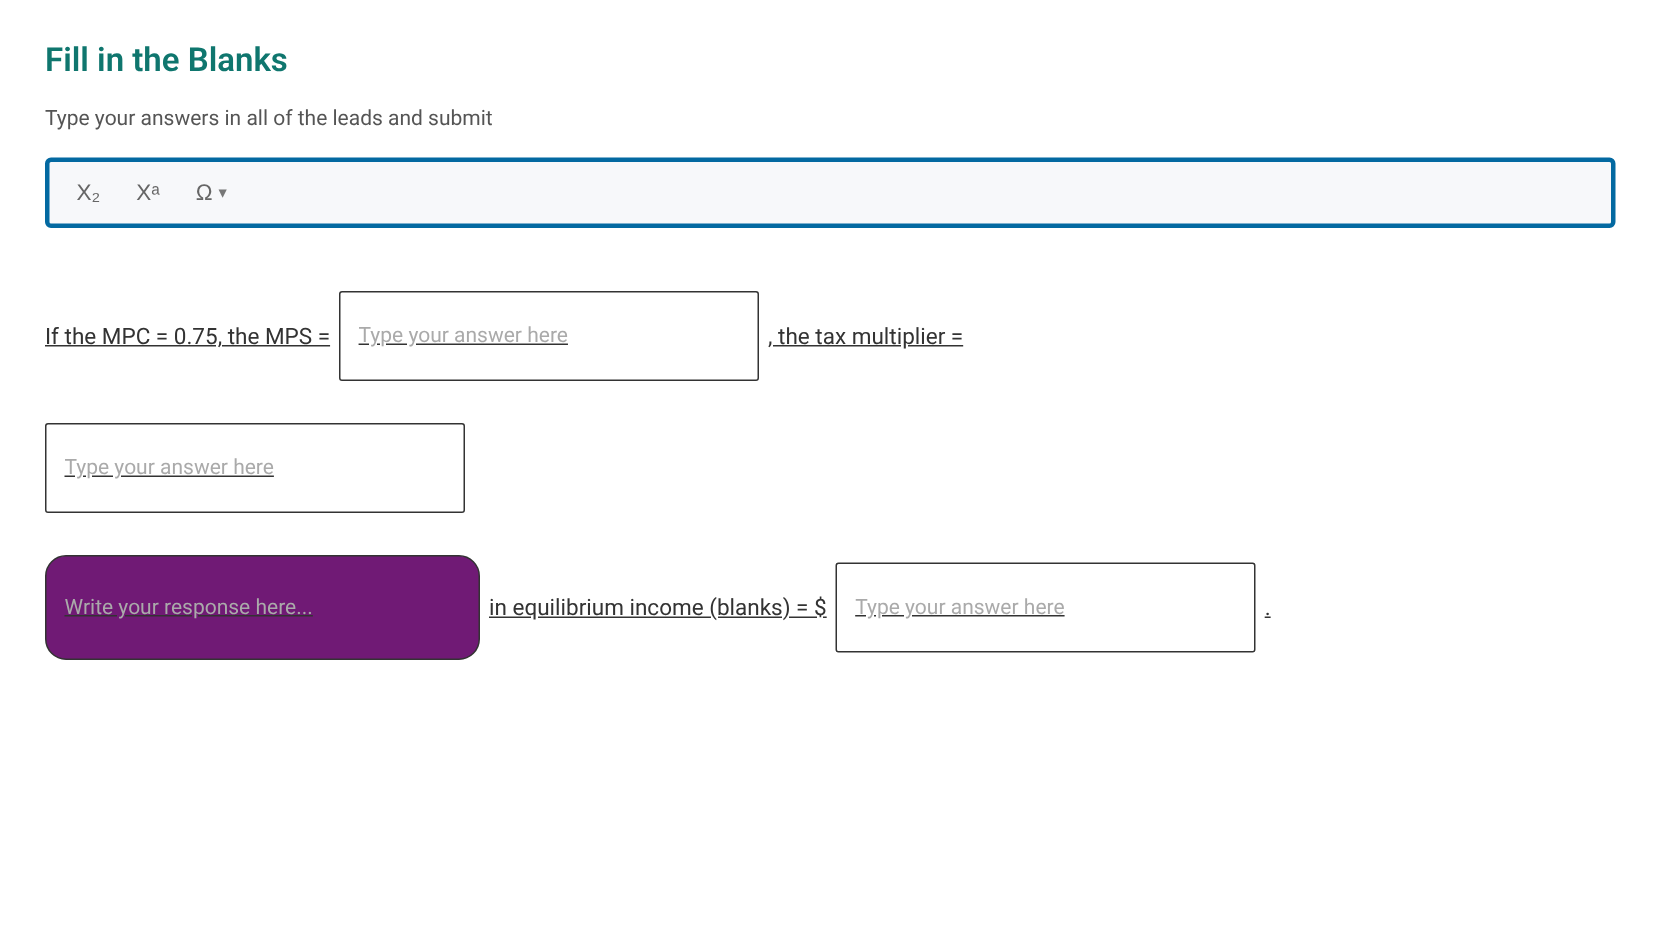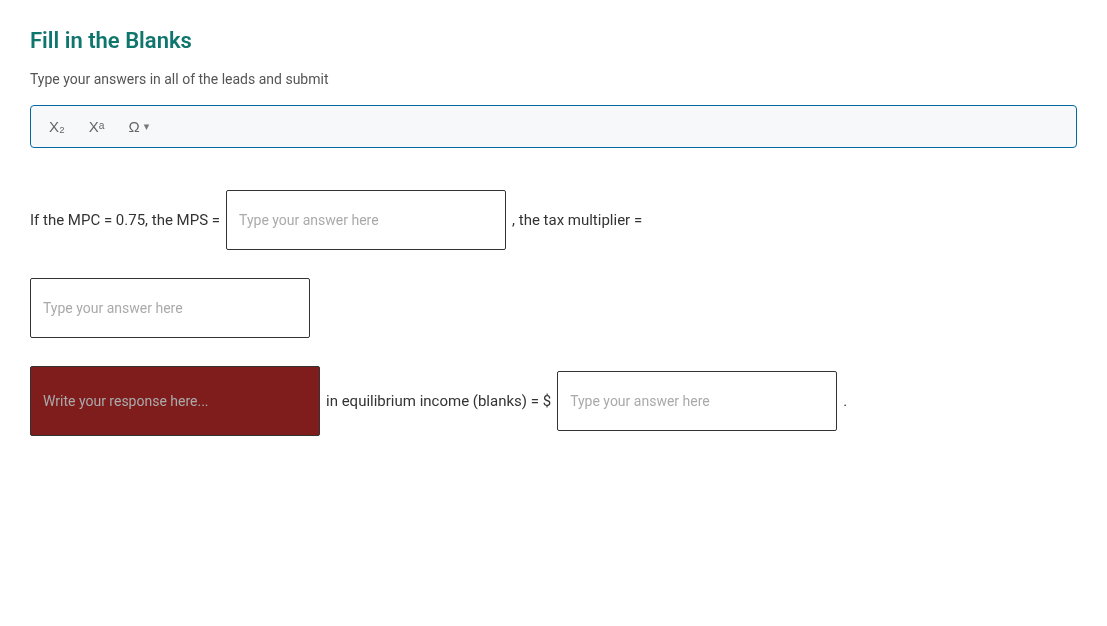--- a/index.html
+++ b/index.html
@@ -27,21 +27,21 @@
       margin-bottom: 18px;
     }
 
     .page-subtitle {
       font-size: 14px;
       color: #555555;
       margin-bottom: 18px;
     }
 
     .toolbar {
-      border: 1px solid #0369a1;
+      border: 3px solid #0369a1;
       border-radius: 4px;
       background: #f7f8fa;
       padding: 10px 14px;
       display: flex;
       align-items: center;
       gap: 16px;
       margin-bottom: 32px;
     }
 
     .toolbar-btn {
@@ -59,20 +59,21 @@
     .content-area {
       padding: 10px 0;
     }
 
     .line {
       display: flex;
       align-items: center;
       flex-wrap: wrap;
       gap: 6px;
       margin-bottom: 28px;
+      text-decoration: underline;
     }
 
     .text-label {
       font-size: 15px;
       color: #333;
       white-space: nowrap;
     }
 
     .answer-box {
       border: 1px solid #333;
@@ -87,29 +88,29 @@
       cursor: text;
       background: #fff;
     }
 
     .answer-box-medium {
       min-width: 280px;
     }
 
     .write-box {
       border: 1px solid #333;
-      border-radius: 2px;
+      border-radius: 14px;
       min-width: 290px;
       height: 70px;
       padding: 8px 12px;
       font-size: 14px;
       color: #aaa;
       display: flex;
       align-items: center;
-      background: #7f1d1d;
+      background: #701a75;
       cursor: text;
     }
 
     .dot {
       font-size: 15px;
       color: #333;
     }
   </style>
 </head>
 <body>

